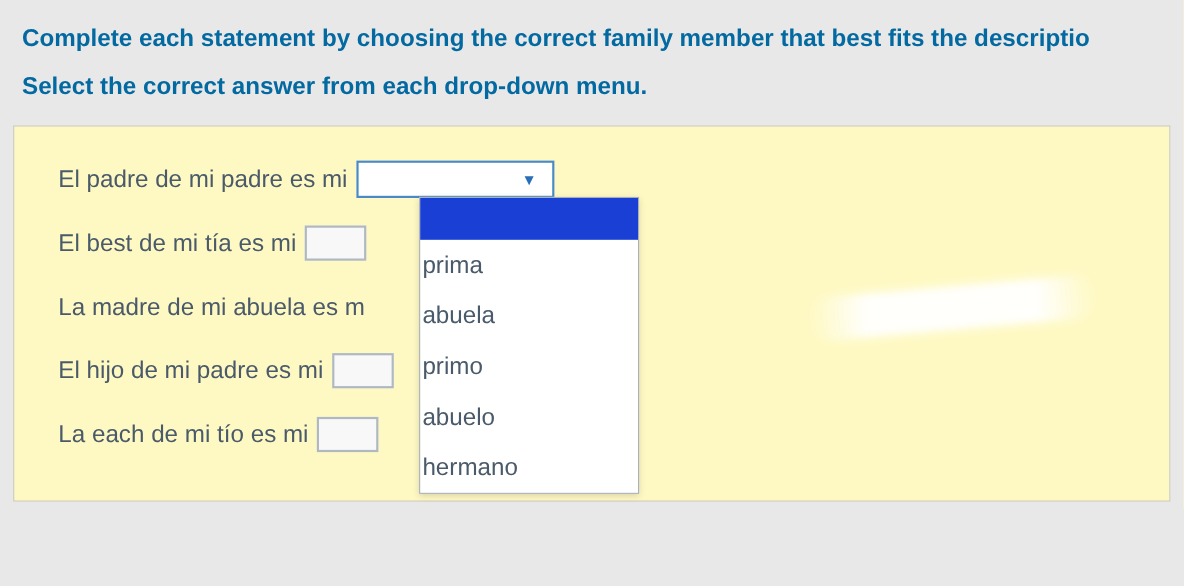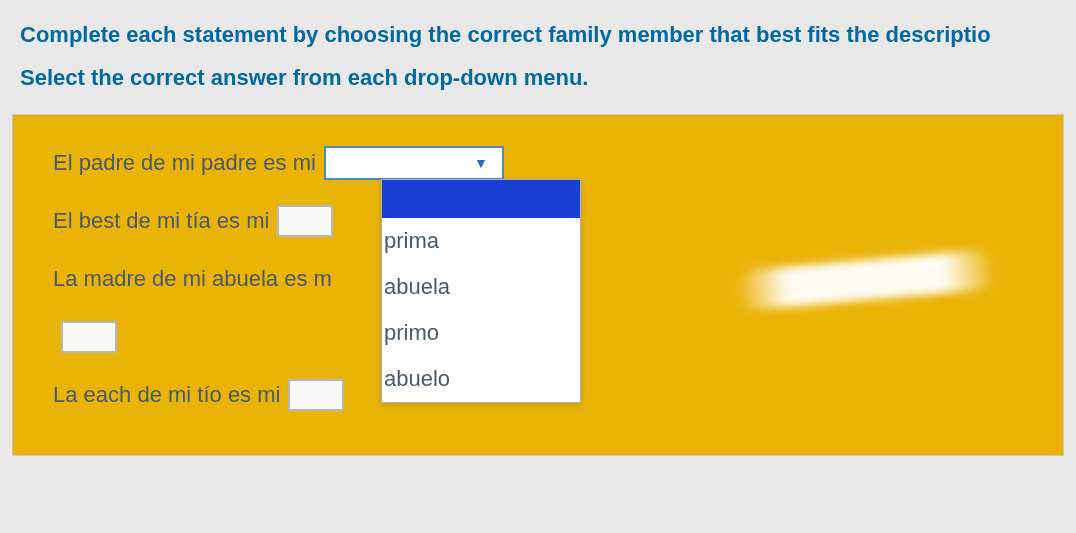--- a/index.html
+++ b/index.html
@@ -20,21 +20,21 @@
     }
     .instruction-line {
       color: #0369a1;
       font-size: 22px;
       line-height: 1.5;
       margin-bottom: 10px;
       font-weight: bold;
     }
     .question-box {
       margin: 20px 12px 0 12px;
-      background: #eab308;
+      background: #fef9c3;
       border: 1px solid #c8c8c8;
       padding: 30px 40px 20px 40px;
       position: relative;
     }
     .statement-row {
       display: flex;
       align-items: center;
       margin-bottom: 22px;
       height: 36px;
     }
@@ -124,31 +124,33 @@
   <div class="statement-row">
     <span class="statement-text">El best de mi tía es mi</span>
     <span class="empty-box"></span>
   </div>
 
   <div class="statement-row">
     <span class="statement-text">La madre de mi abuela es m</span>
   </div>
 
   <div class="statement-row">
+    <span class="statement-text">El hijo de mi padre es mi</span>
     <span class="empty-box"></span>
   </div>
 
   <div class="statement-row">
     <span class="statement-text">La each de mi tío es mi</span>
     <span class="empty-box"></span>
   </div>
 
   <div class="dropdown-list">
     <div class="dropdown-option selected"></div>
     <div class="dropdown-option">prima</div>
     <div class="dropdown-option">abuela</div>
     <div class="dropdown-option">primo</div>
     <div class="dropdown-option">abuelo</div>
+    <div class="dropdown-option">hermano</div>
   </div>
 
 </div>
 
 <div class="glare"></div>
 
 </body></html>

